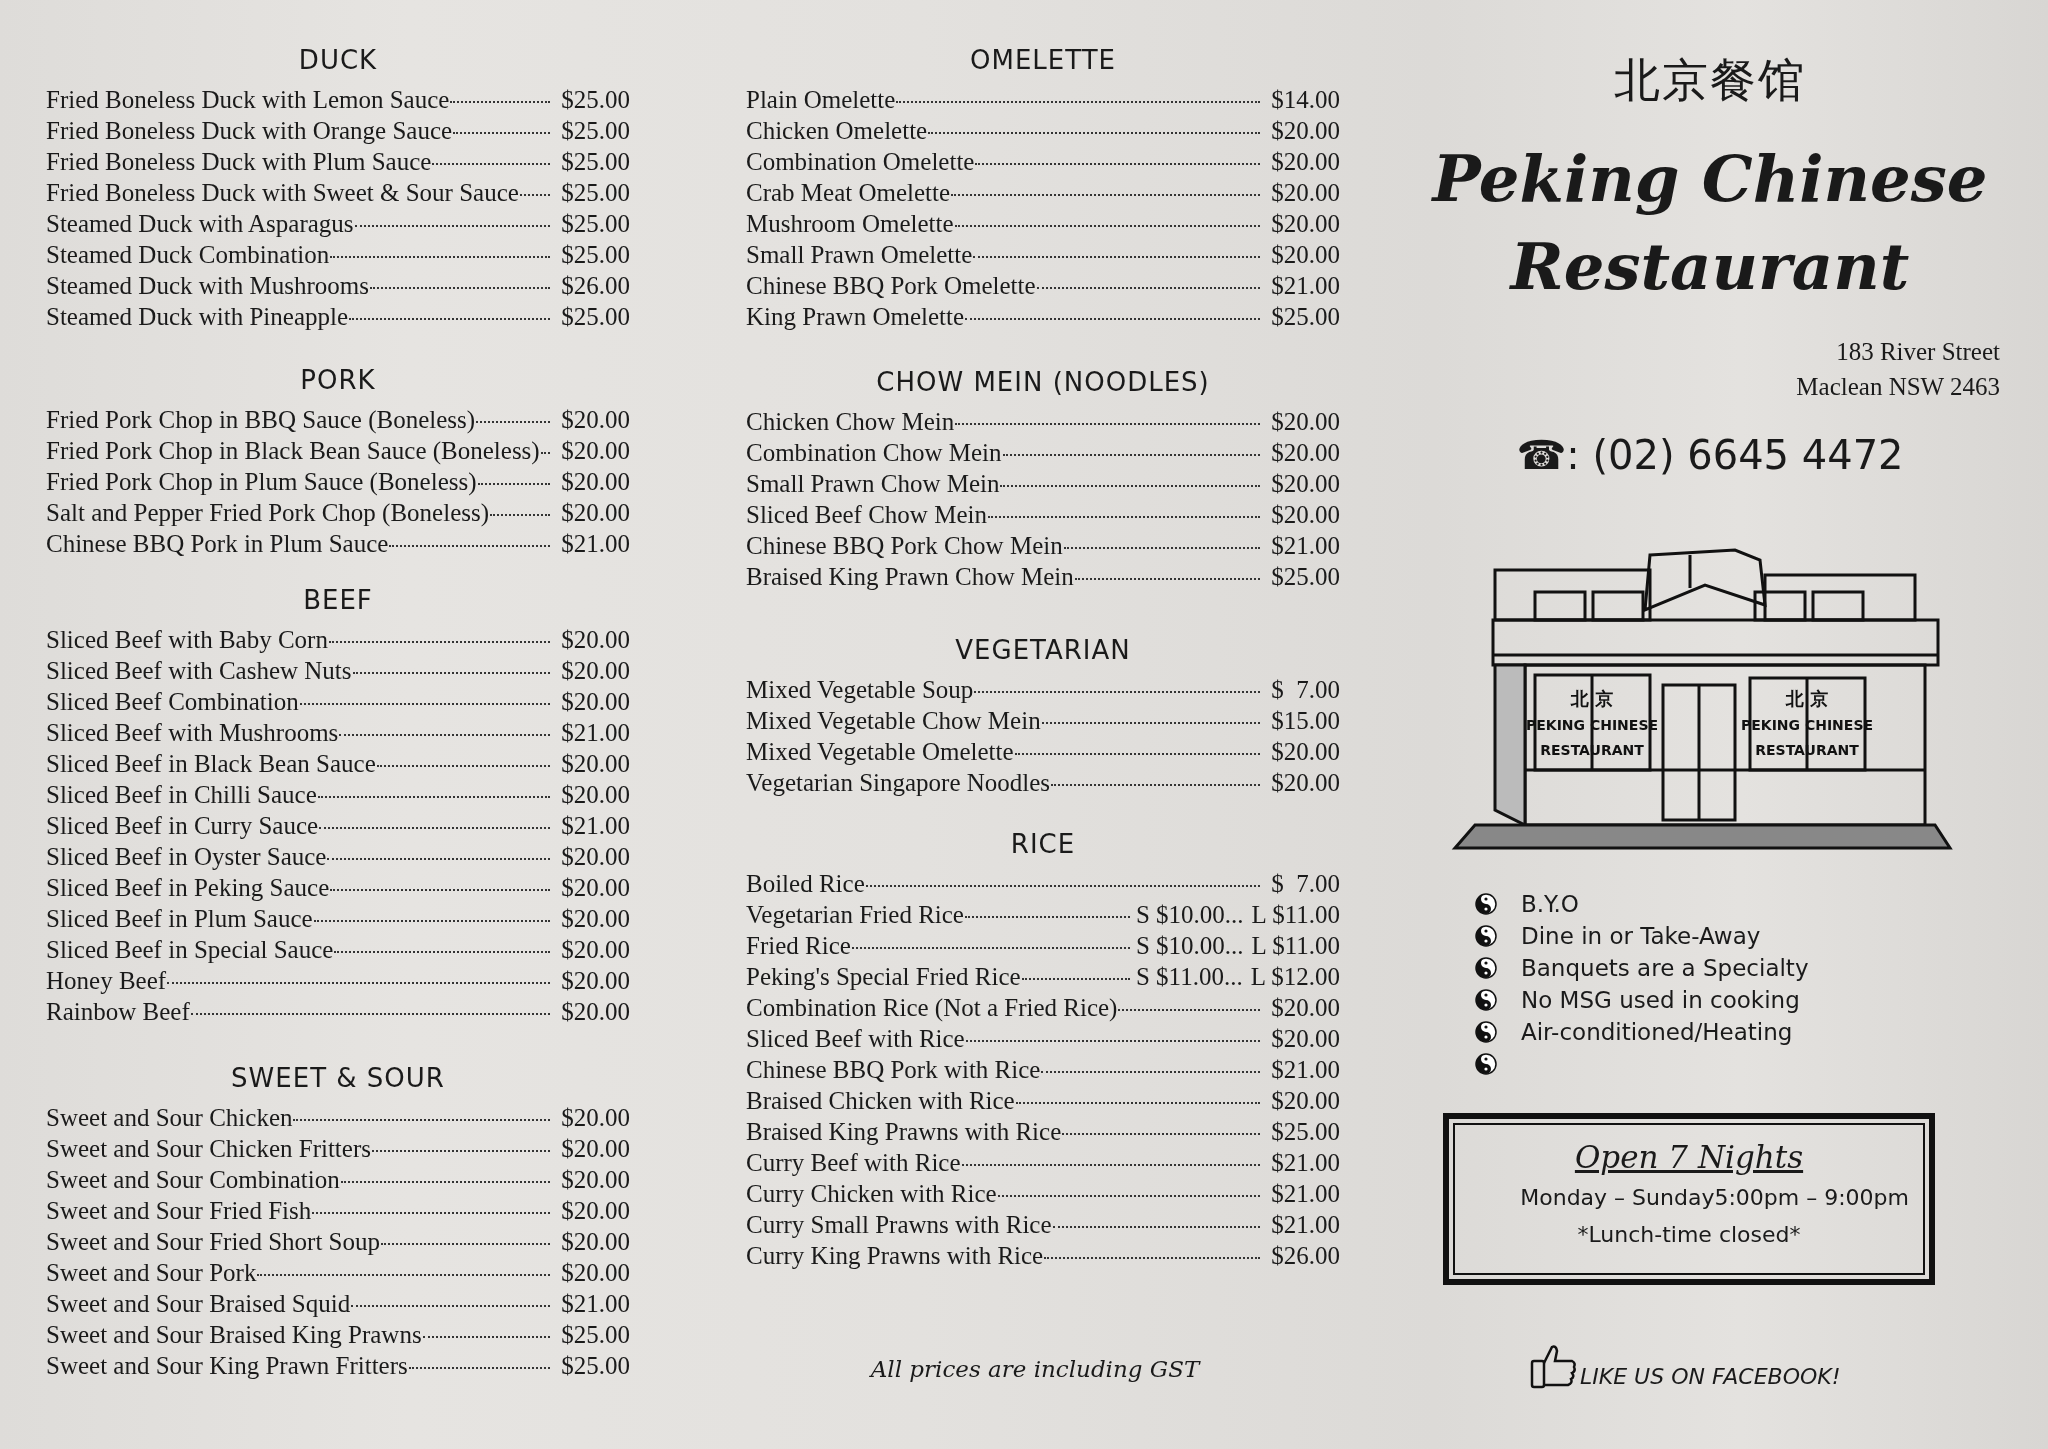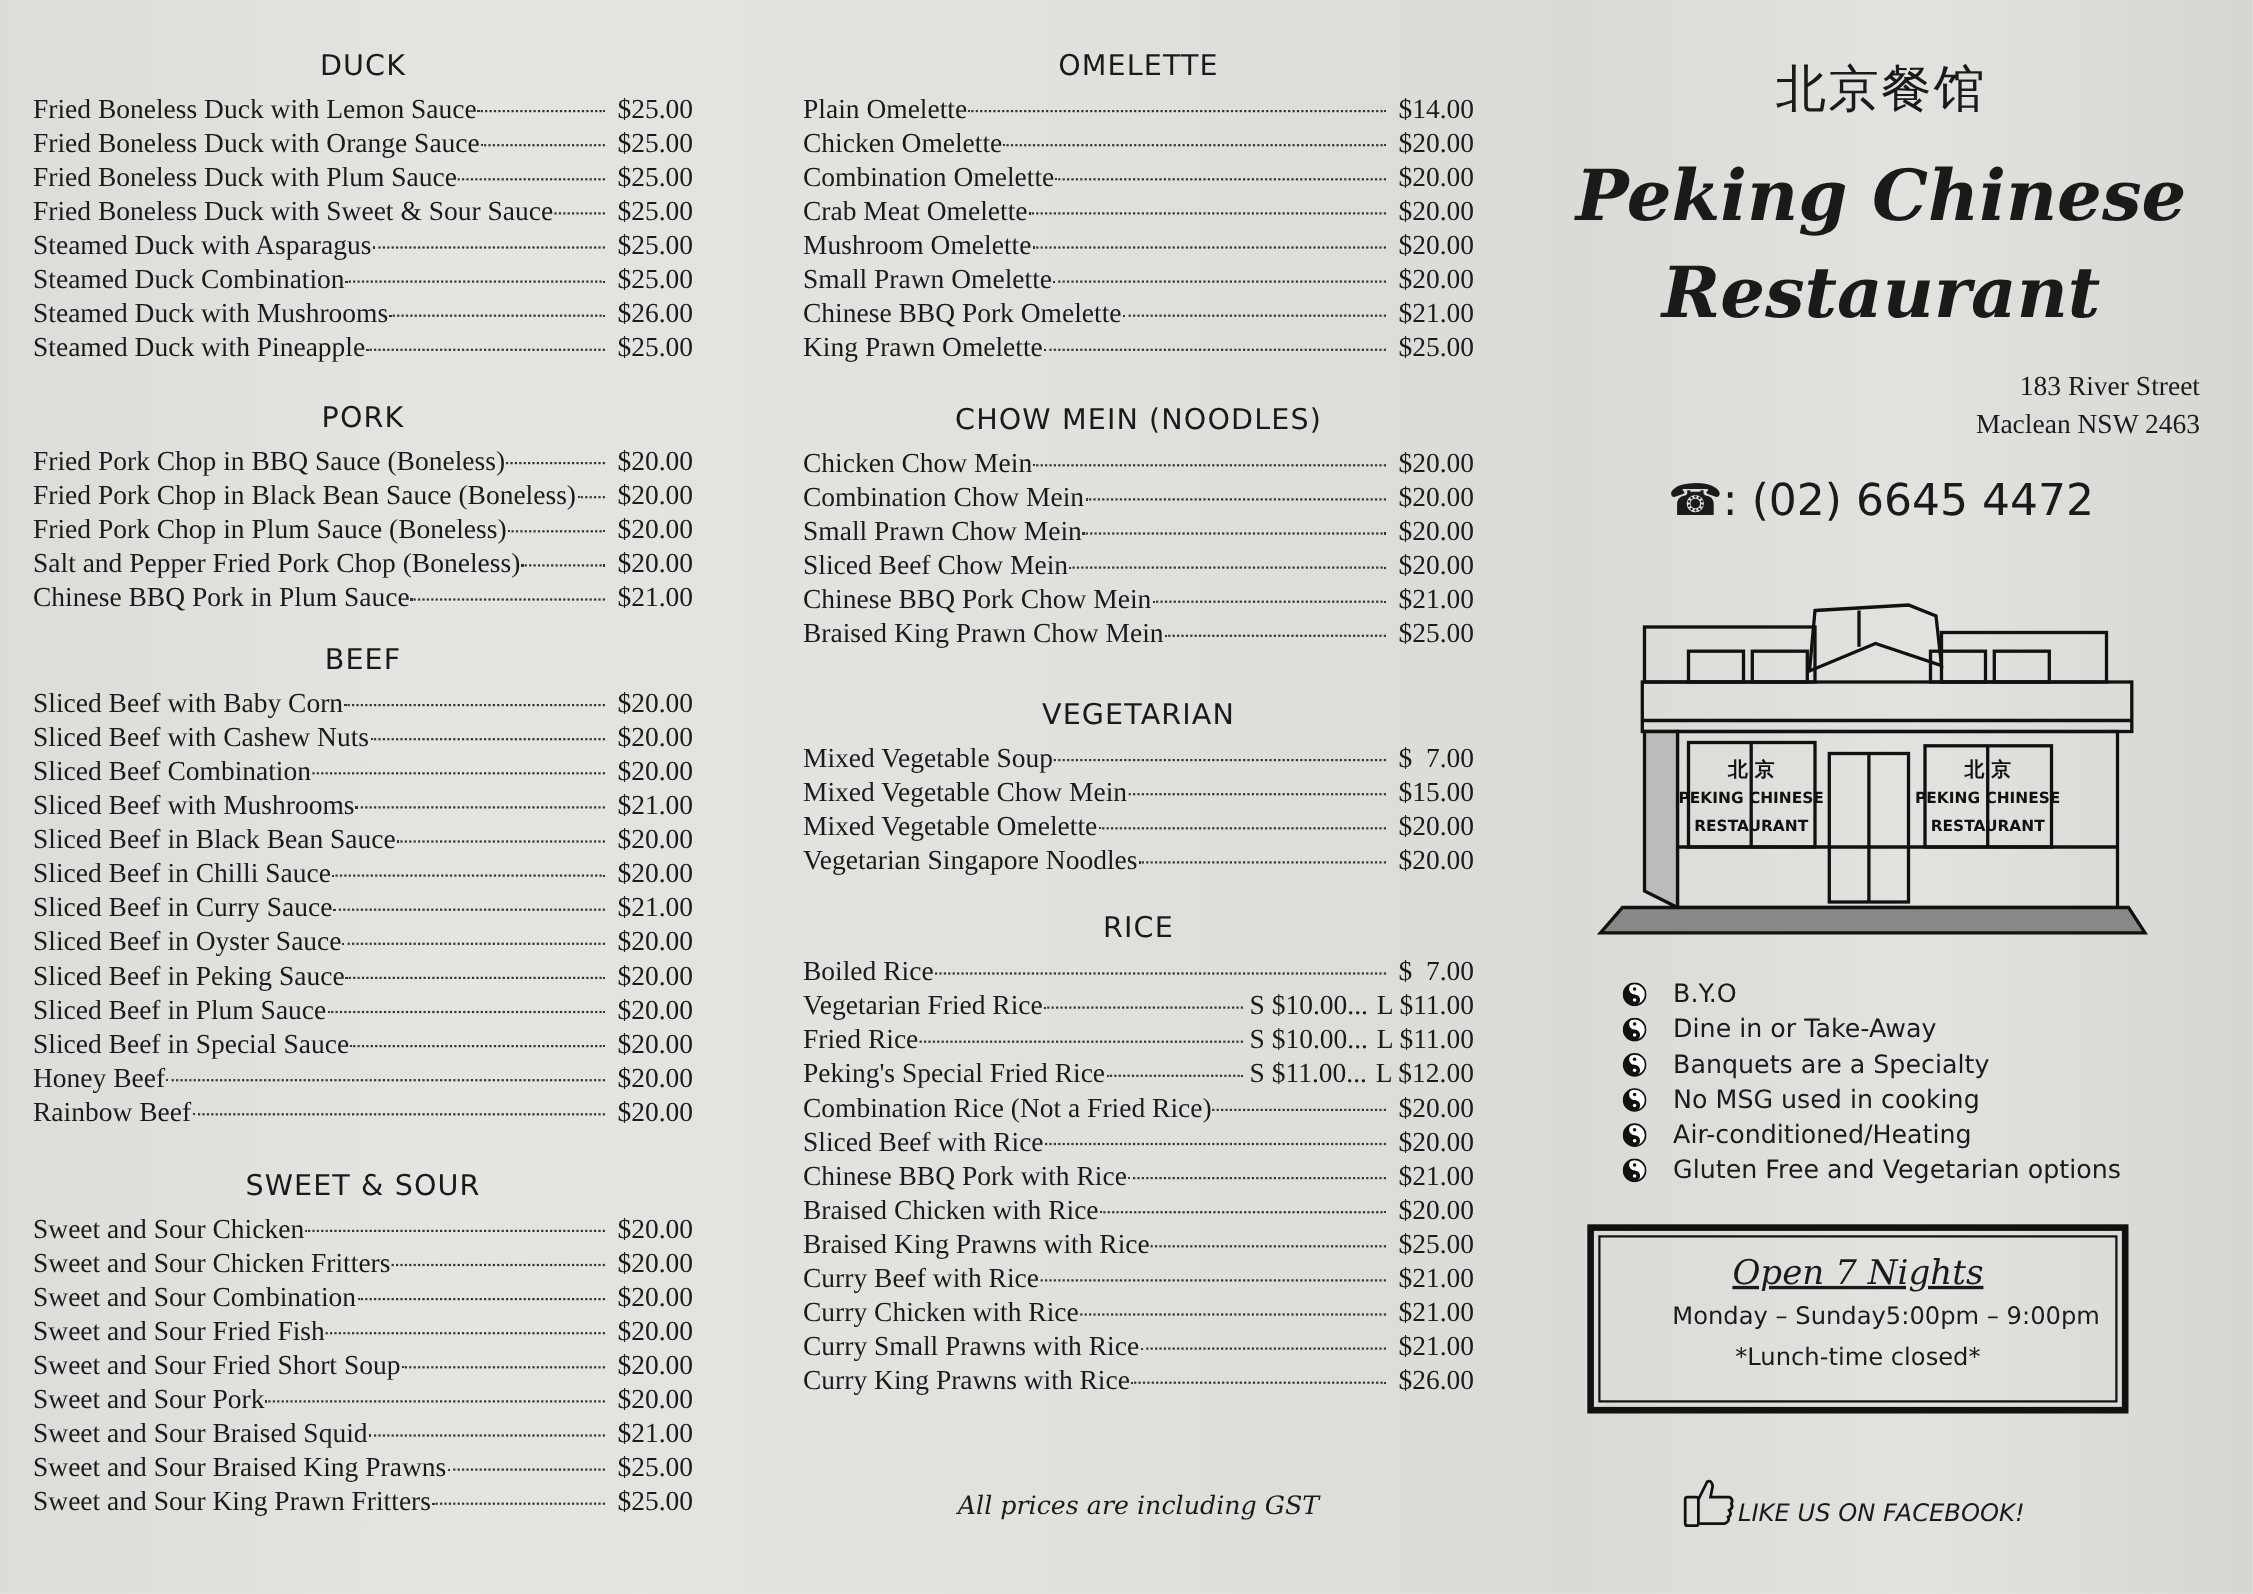--- a/index.html
+++ b/index.html
@@ -8,21 +8,21 @@
     background: linear-gradient(90deg, #dedcd9 0%, #e6e4e1 20%, #e3e1de 45%, #dcdad7 70%, #e4e2df 85%, #d8d6d3 100%);
     font-family: "Liberation Serif", "DejaVu Serif", serif;
     color:#1a1a1a;
     position:relative;
   }
   .col { position:absolute; top:0; }
   .col-left { left:30px; width:600px; }
   .col-mid { left:730px; width:610px; }
   .col-right { left:1420px; width:580px; }
 
-  .section { position:absolute; left:0; right:0; }
+  .section { position:absolute; left:16px; right:0; }
   .section-title {
     text-align:center;
     font-family: "DejaVu Sans", sans-serif;
     font-size:26px; letter-spacing:1px;
     font-weight:normal;
     margin:0 0 6px 0;
     height:36px; line-height:36px;
   }
   .item {
     display:flex; align-items:baseline;
@@ -544,21 +544,20 @@
         </svg>
         <span>Air-conditioned/Heating</span>
       </li>
       <li>
         <svg class="yy" viewBox="0 0 22 22">
           <circle cx="11" cy="11" r="10" fill="#fff" stroke="#111" stroke-width="1.5"></circle>
           <path d="M11 1 A10 10 0 0 0 11 21 A5 5 0 0 0 11 11 A5 5 0 0 1 11 1Z" fill="#111"></path>
           <circle cx="11" cy="6" r="1.6" fill="#111"></circle>
           <circle cx="11" cy="16" r="1.6" fill="#fff"></circle>
         </svg>
-        <span>Gluten Free and Vegetarian options</span>
       </li>
     </ul>
 
   <div class="hours-box">
     <div class="hours-title">Open 7 Nights</div>
     <div class="hours-row">
       <span>Monday – Sunday</span>
       <span>5:00pm – 9:00pm</span>
     </div>
     <div class="hours-note">*Lunch-time closed*</div>

